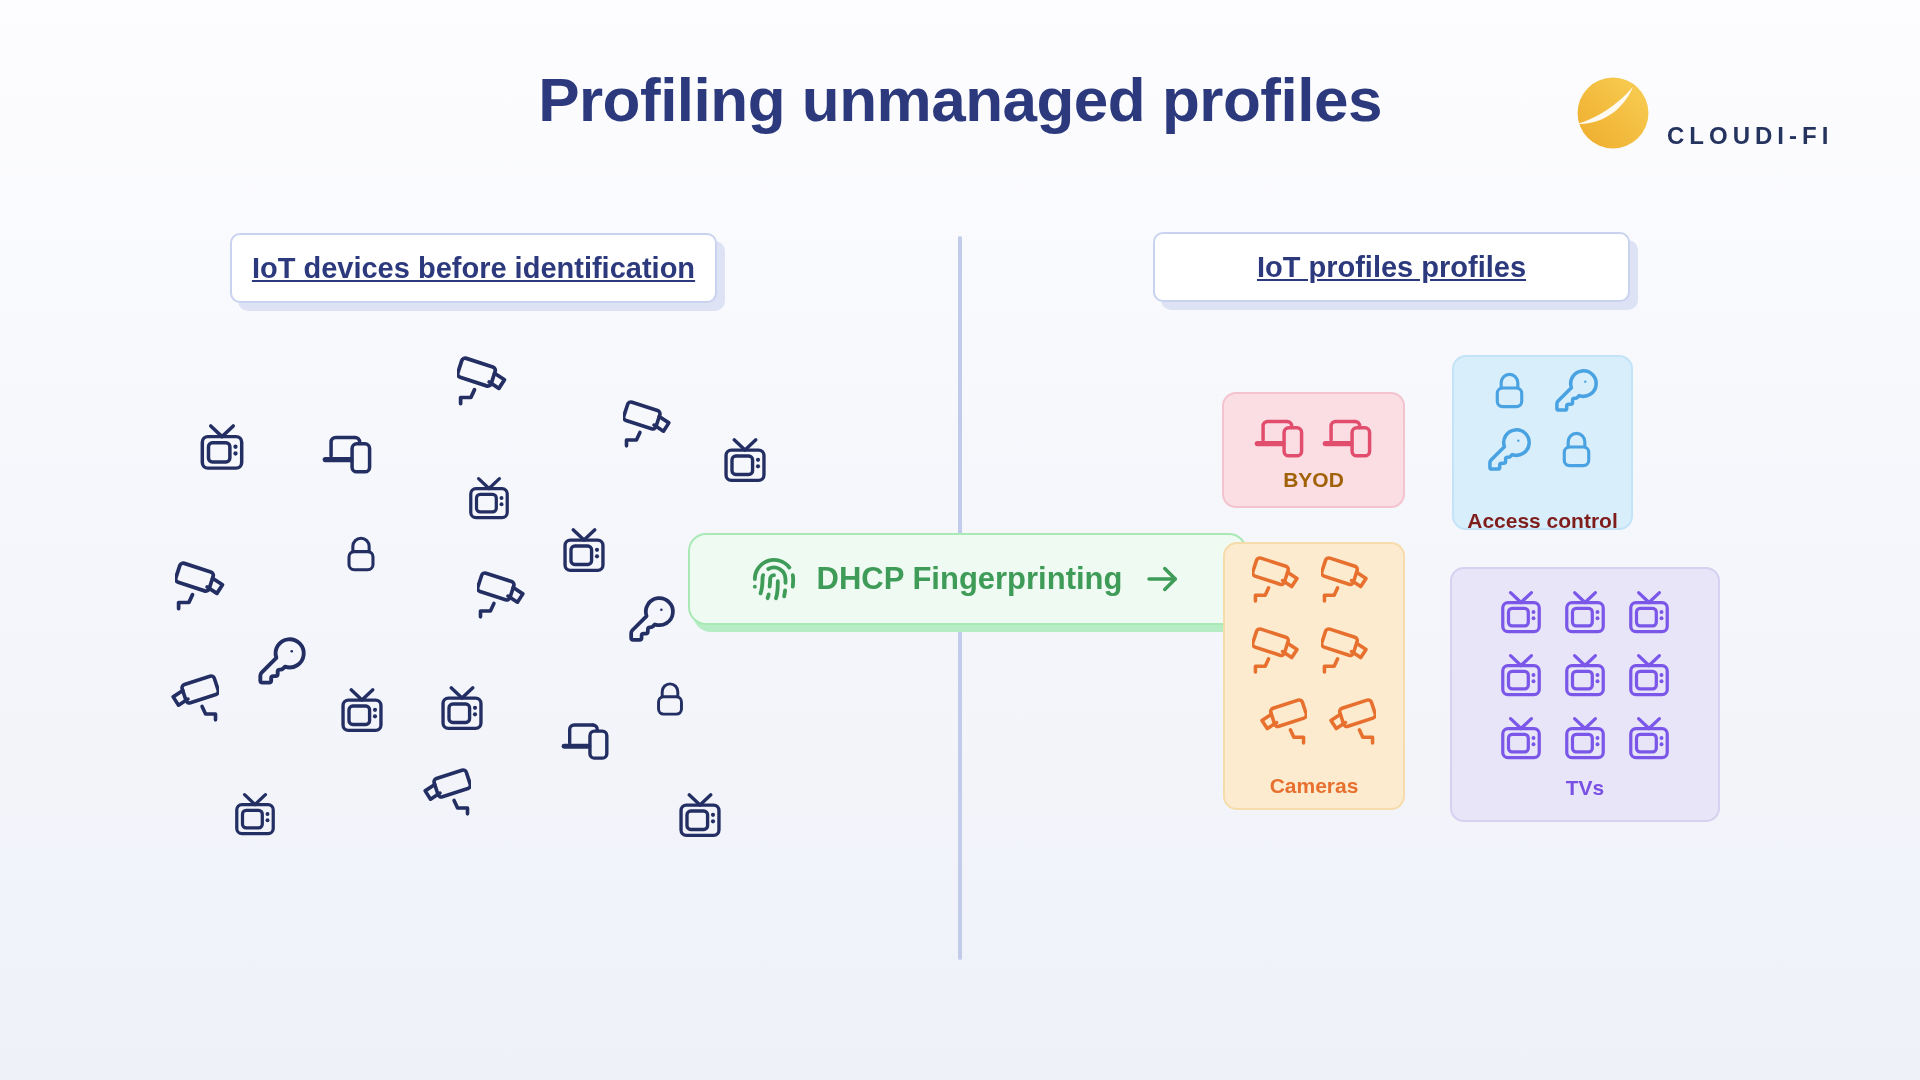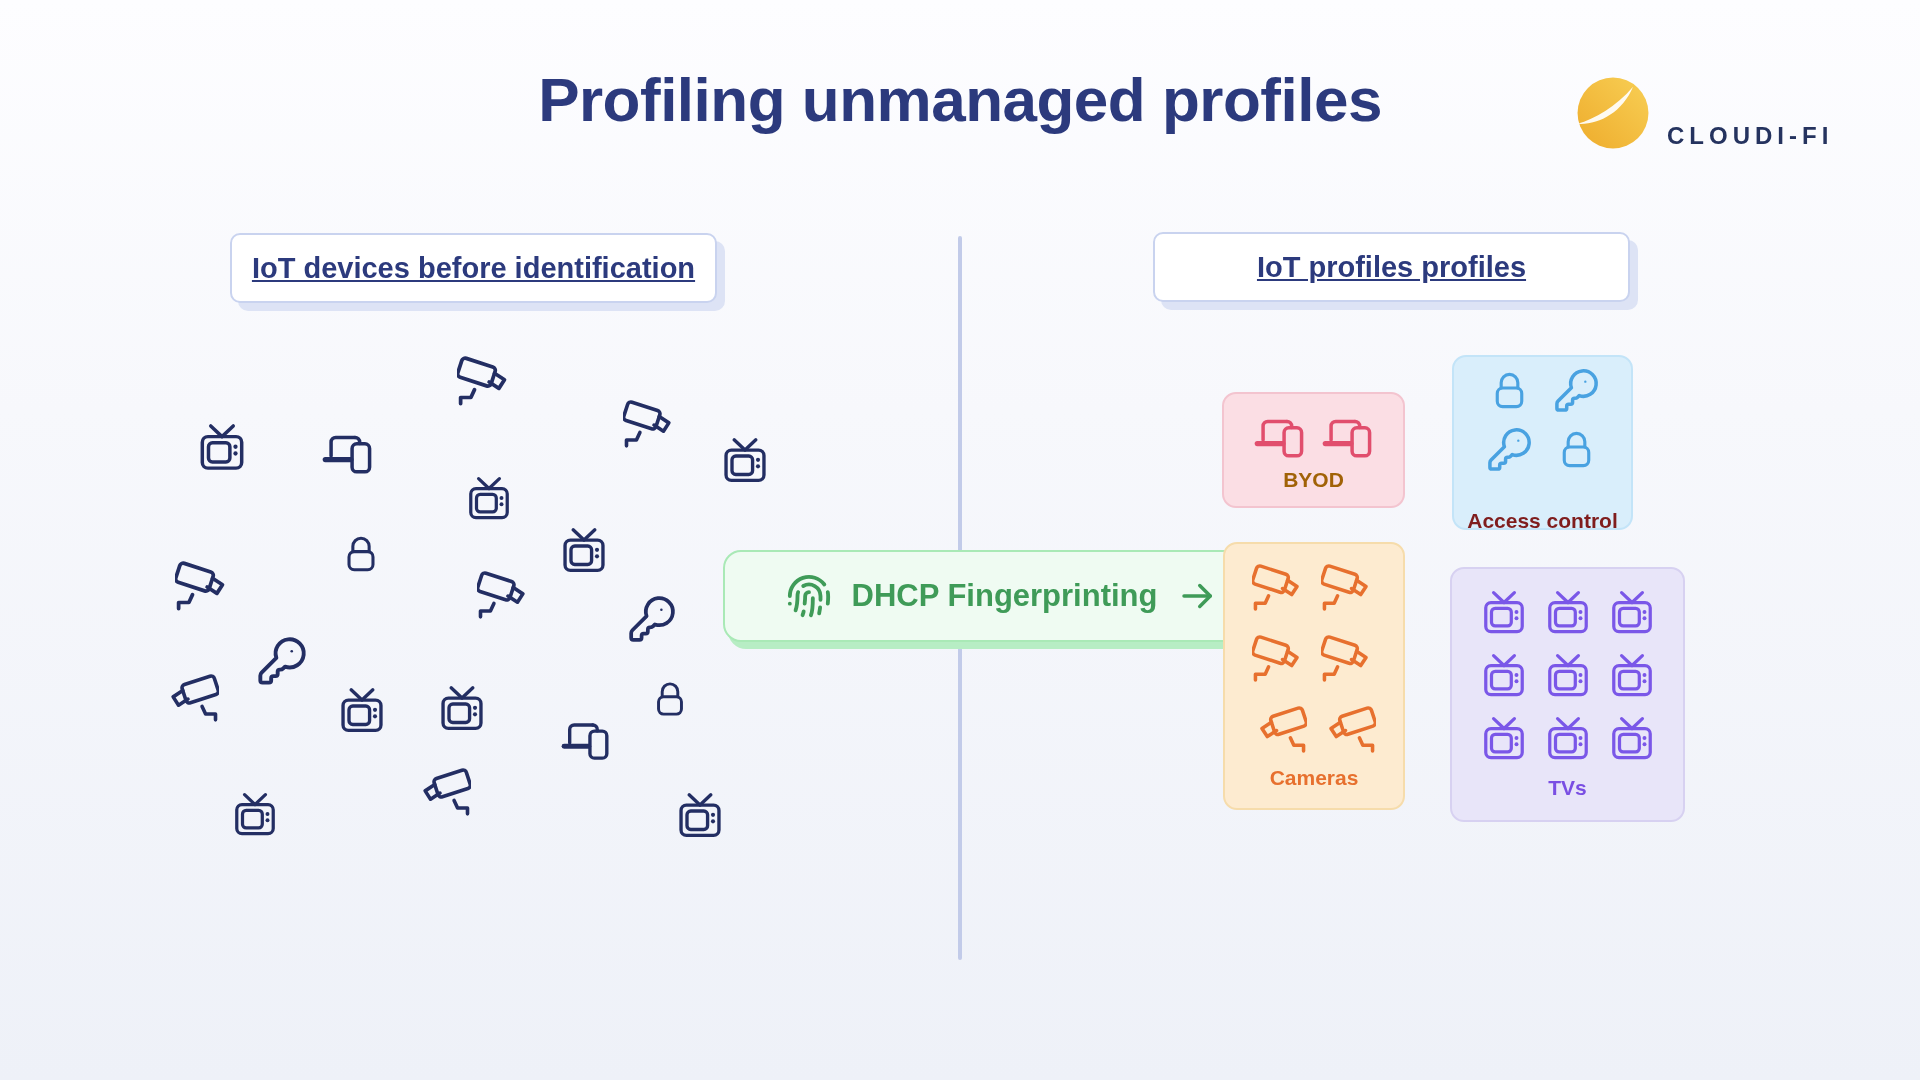--- a/index.html
+++ b/index.html
@@ -40,25 +40,25 @@
     position:absolute; left:958px; top:236px; width:4px; height:724px;
     background:#c2cbe9; border-radius:2px; z-index:1;
   }
 
   
   #scatter .scatter-icon{ position:absolute; color:#232e63; }
   .flip{ transform:scaleX(-1); }
 
   
   .dhcp{
-    position:absolute; left:723px; top:533px; width:559px; height:92px;
+    position:absolute; left:688px; top:533px; width:559px; height:92px;
     background:#effbf2; border:2.5px solid #a9e9b6; border-radius:18px;
     box-shadow:5px 7px 0 #b7edc4;
     display:flex; align-items:center; justify-content:center; gap:20px;
-    color:#3f9b58; z-index:2;margin-top:17px;
+    color:#3f9b58; z-index:2;
   }
   .dhcp-label{ font-size:31px; font-weight:700; }
   .dhcp .fp{ width:46px; height:46px; }
   .dhcp .arr{ width:42px; height:42px; }
 
   
   .group{
     position:absolute; border-radius:14px; border:2px solid transparent;
     display:flex; flex-direction:column; align-items:center;
     justify-content:space-evenly; padding:10px 6px; z-index:2;
@@ -67,21 +67,21 @@
   .g-label{ font-weight:700; font-size:21px; }
   .group-byod{ left:1222px; top:392px; width:183px; height:116px; }
   .group-byod .g-icon{ width:56px; height:56px; }
   .group-byod .g-grid{ gap:10px 12px; }
   .group-access-control{ left:1452px; top:355px; width:181px; height:175px; }
   .group-access-control .g-icon{ width:47px; height:47px; }
   .group-access-control .g-grid{ gap:12px 20px; }
   .group-cameras{ left:1223px; top:542px; width:182px; height:268px; }
   .group-cameras .g-icon{ width:55px; height:55px; }
   .group-cameras .g-grid{ gap:16px 14px; }
-  .group-tvs{ left:1450px; top:567px; width:235px; height:255px; }
+  .group-tvs{ left:1450px; top:567px; width:270px; height:255px; }
   .group-tvs .g-icon{ width:50px; height:50px; }
   .group-tvs .g-grid{ gap:13px 14px; }
 </style>
 </head>
 <body>
 
 <svg width="0" height="0" style="position:absolute" aria-hidden="true">
   <defs>
     <symbol id="i-tv" viewBox="0 0 48 48" fill="none" stroke="currentColor" stroke-width="3.1" stroke-linecap="round" stroke-linejoin="round">
       <path d="M14 3.5 L24 13 M34 3.5 L24 13"></path>
@@ -245,21 +245,21 @@
         </svg>
         <svg class="g-icon">
           <use href="#i-key"></use>
         </svg>
         <svg class="g-icon">
           <use href="#i-lock"></use>
         </svg>
       </div>
       <div class="g-label" style="color: #7f1d1d; margin-top: 36px;">Access control</div>
     </div>
-    <div class="group group-cameras" style="background: rgb(253, 235, 208); border-color: rgb(246, 220, 171);">
+    <div class="group group-cameras" style="background: rgb(253, 235, 208); border-color: rgb(246, 220, 171); justify-content: space-between;">
       <div class="g-grid" style="grid-template-columns: repeat(2, auto); color: rgb(231, 112, 46);">
         <svg class="g-icon">
           <use href="#i-cctv"></use>
         </svg>
         <svg class="g-icon">
           <use href="#i-cctv"></use>
         </svg>
         <svg class="g-icon">
           <use href="#i-cctv"></use>
         </svg>

